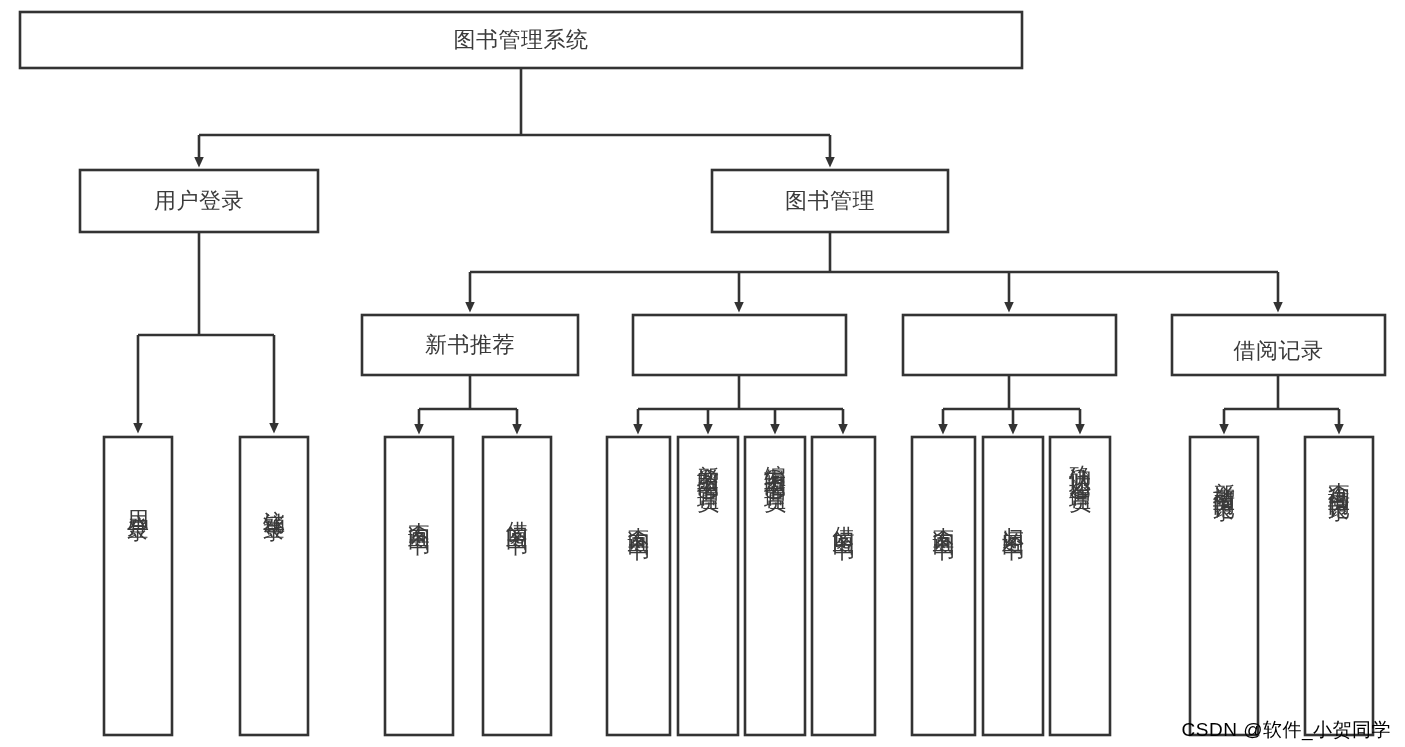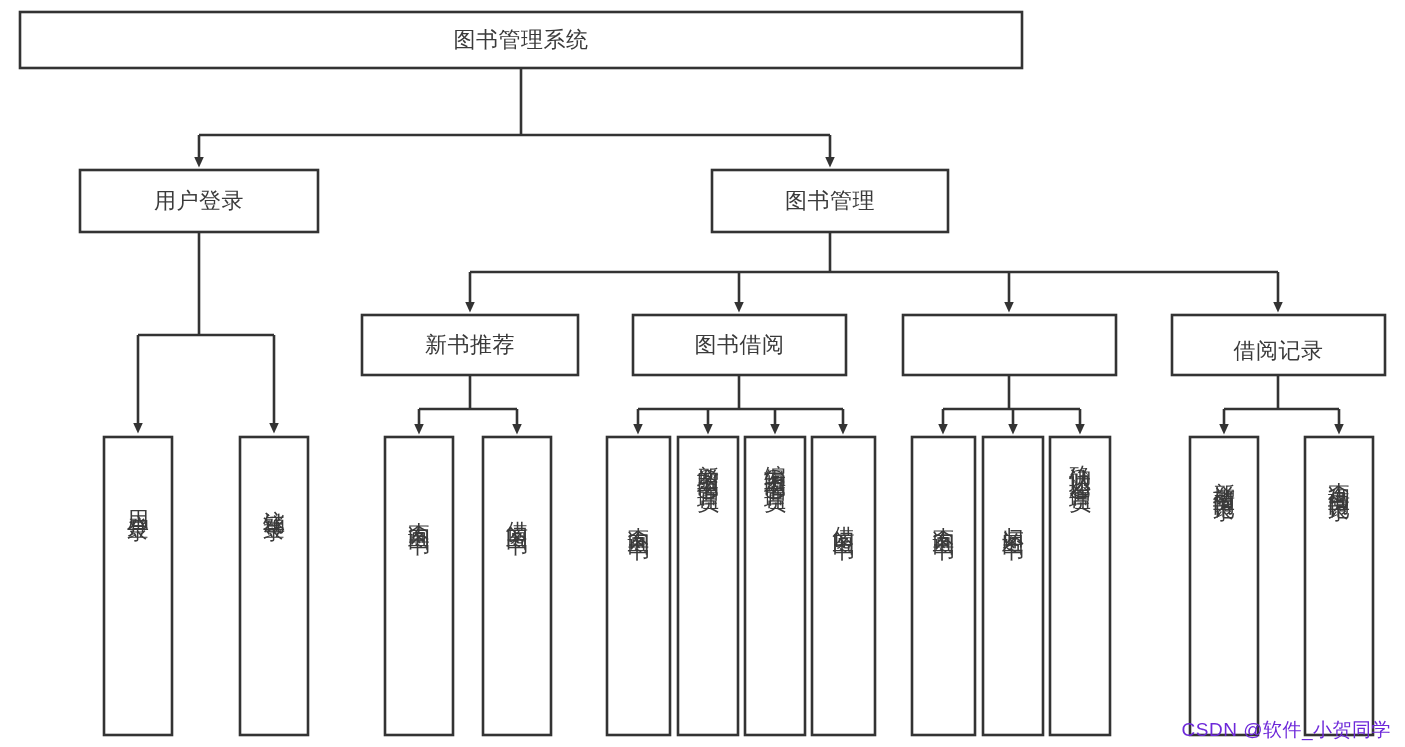--- a/index.html
+++ b/index.html
@@ -65,21 +65,21 @@
     letter-spacing: 4px;
     line-height: 1.0;
     justify-content: flex-start;
     padding-top: 4px;
   }
   .watermark {
     position: absolute;
     right: 14px;
     bottom: 4px;
     font-size: 19px;
-    color: #6d28d9;
+    color: #000000;
     font-family: "Liberation Sans", "DejaVu Sans", sans-serif;
     white-space: nowrap;
     pointer-events: none;
     letter-spacing: 0.5px;
     margin-left: 43px;
   }
 </style>
 </head>
 <body>
 
@@ -160,21 +160,20 @@
     <path class="connector" d="M1224,409 L1224,425" marker-end="url(#arrow)"></path>
     <path class="connector" d="M1339,409 L1339,425" marker-end="url(#arrow)"></path>
   </svg>
 
   <div class="node-label horizontal" style="left:20px; top:12px; width:1002px; height:56px;">图书管理系统</div>
 
   <div class="node-label horizontal" style="left:80px; top:170px; width:238px; height:62px;">用户登录</div>
   <div class="node-label horizontal" style="left:712px; top:170px; width:236px; height:62px;">图书管理</div>
 
   <div class="node-label horizontal" style="left:362px; top:315px; width:216px; height:60px;">新书推荐</div>
-  <div class="node-label horizontal" style="left:633px; top:315px; width:213px; height:60px;">图书借阅</div>
   <div class="node-label horizontal" style="left:1172px; top:315px; width:213px; height:72px;">借阅记录</div>
 
   <div class="node-label vertical" style="left:104px; top:488px; width:68px; height:240px;">用户登录</div>
   <div class="node-label vertical" style="left:240px; top:488px; width:68px; height:240px;">注销登录</div>
 
   <div class="node-label vertical" style="left:385px; top:500px; width:68px; height:230px;">查询图书</div>
   <div class="node-label vertical" style="left:483px; top:500px; width:68px; height:230px;">借阅图书</div>
 
   <div class="node-label vertical" style="left:607px; top:505px; width:63px; height:225px;">查询图书</div>
   <div class="node-label vertical" style="left:678px; top:443px; width:60px; height:290px;">新增图书（管理员）</div>

